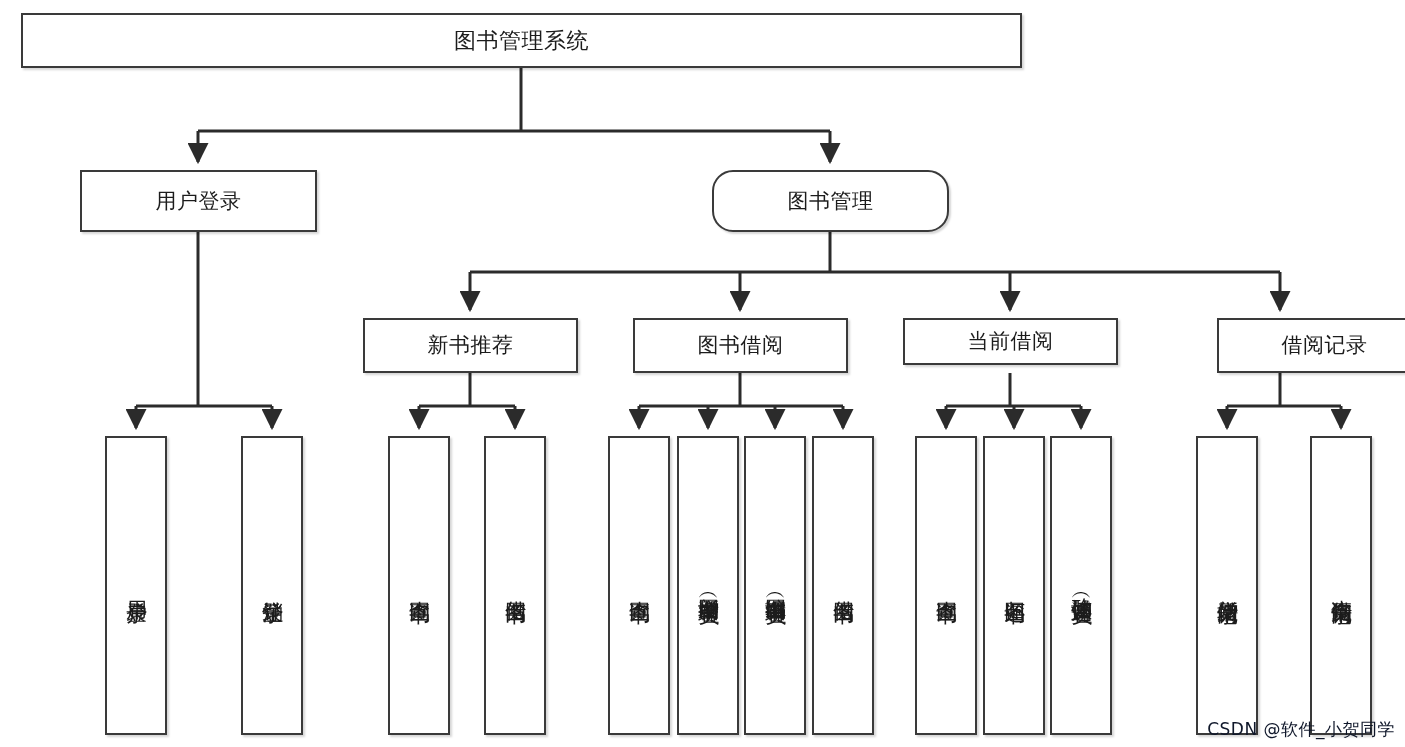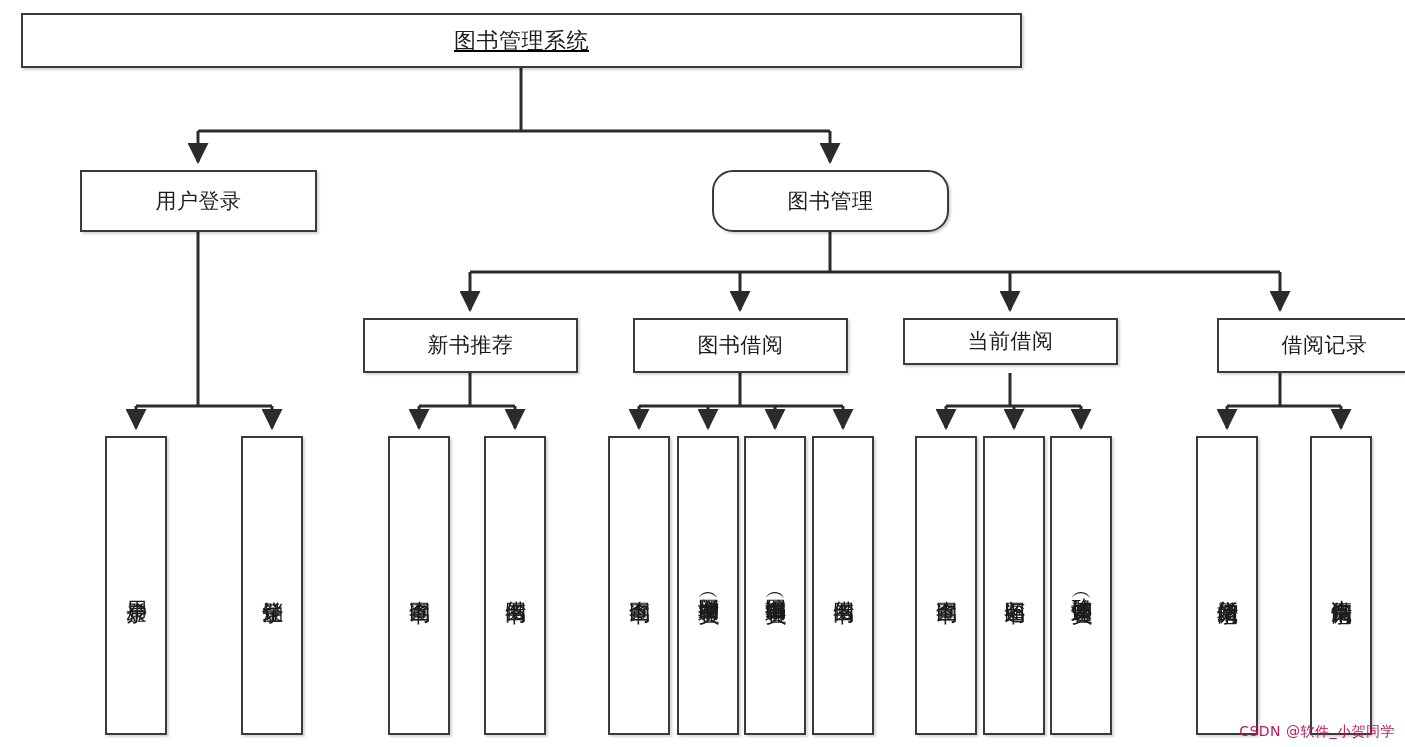--- a/index.html
+++ b/index.html
@@ -53,22 +53,22 @@
     font-size: 21px;
     line-height: 1.32;
     letter-spacing: 1px;
     white-space: nowrap;
     max-height: 276px;
   }
   #watermark {
     position: absolute;
     right: 10px;
     bottom: 6px;
-    font-size: 14px;
-    color: #be185d;
+    font-size: 17px;
+    color: #0f172a;
     letter-spacing: 0.5px;
     white-space: nowrap;
   }
 </style>
 </head>
 <body>
 
 <div id="canvas">
 
   <svg id="wires" viewBox="0 0 1405 747" width="1405" height="747" xmlns="http://www.w3.org/2000/svg">
@@ -114,21 +114,21 @@
       <path d="M 1014 406 L 1014 428" marker-end="url(#arrow)"></path>
       <path d="M 1081 406 L 1081 428" marker-end="url(#arrow)"></path>
 
       <path d="M 1280 373 L 1280 406"></path>
       <path d="M 1227 406 L 1341 406"></path>
       <path d="M 1227 406 L 1227 428" marker-end="url(#arrow)"></path>
       <path d="M 1341 406 L 1341 428" marker-end="url(#arrow)"></path>
     </g>
   </svg>
 
-  <div class="node root" id="node-root" style="left: 21px; top: 13px; width: 1001px; height: 55px; text-decoration: underline;">
+  <div class="node root" id="node-root" style="left: 21px; top: 13px; width: 1001px; height: 55px;">
     <span class="lbl">图书管理系统</span>
   </div>
 
   <div class="node" id="node-user-login" style="left: 80px; top: 170px; width: 237px; height: 62px;">
     <span class="lbl">用户登录</span>
   </div>
   <div class="node" id="node-book-manage" style="left: 712px; top: 170px; width: 237px; height: 62px; border-radius: 21px;">
     <span class="lbl">图书管理</span>
   </div>
 

